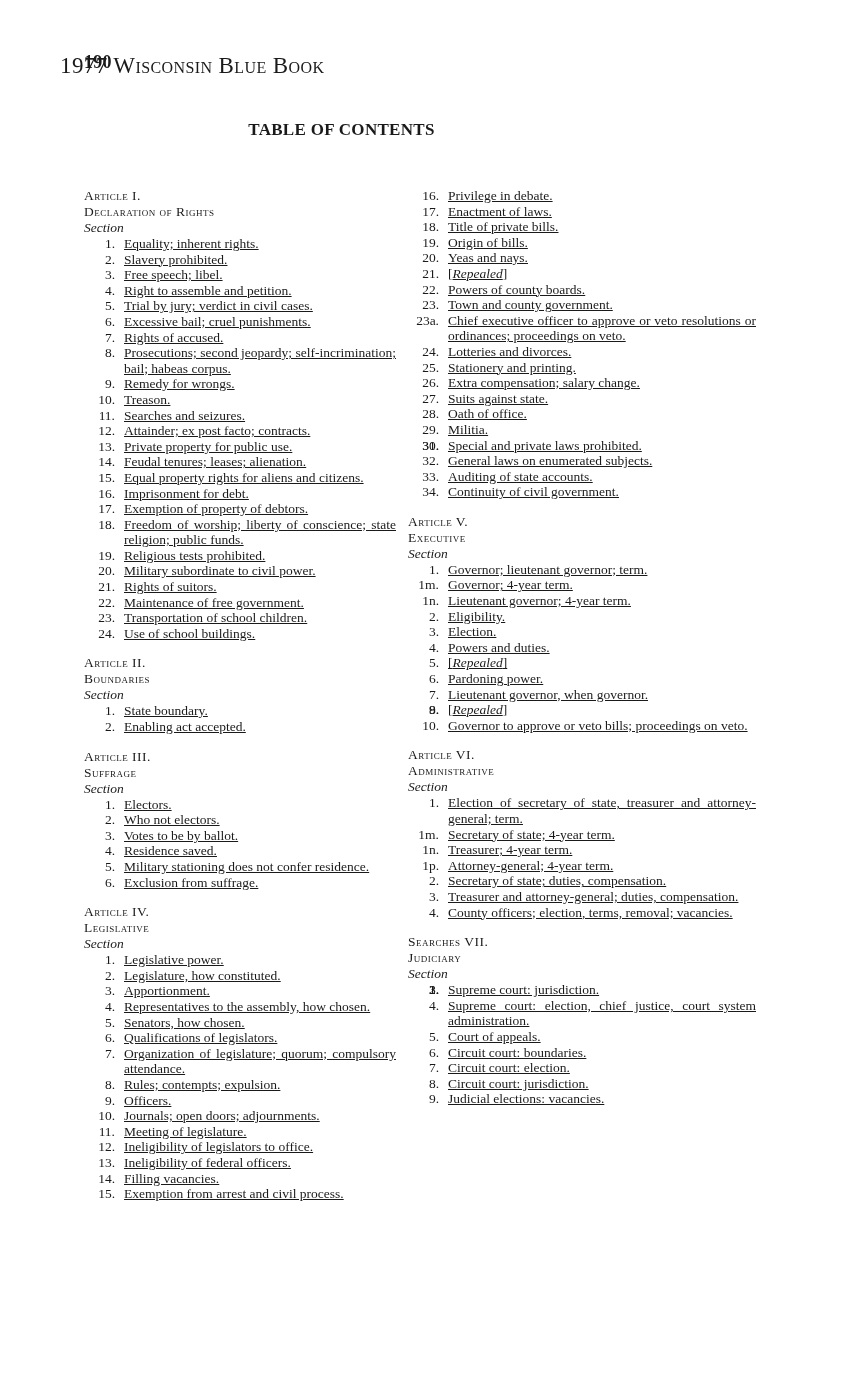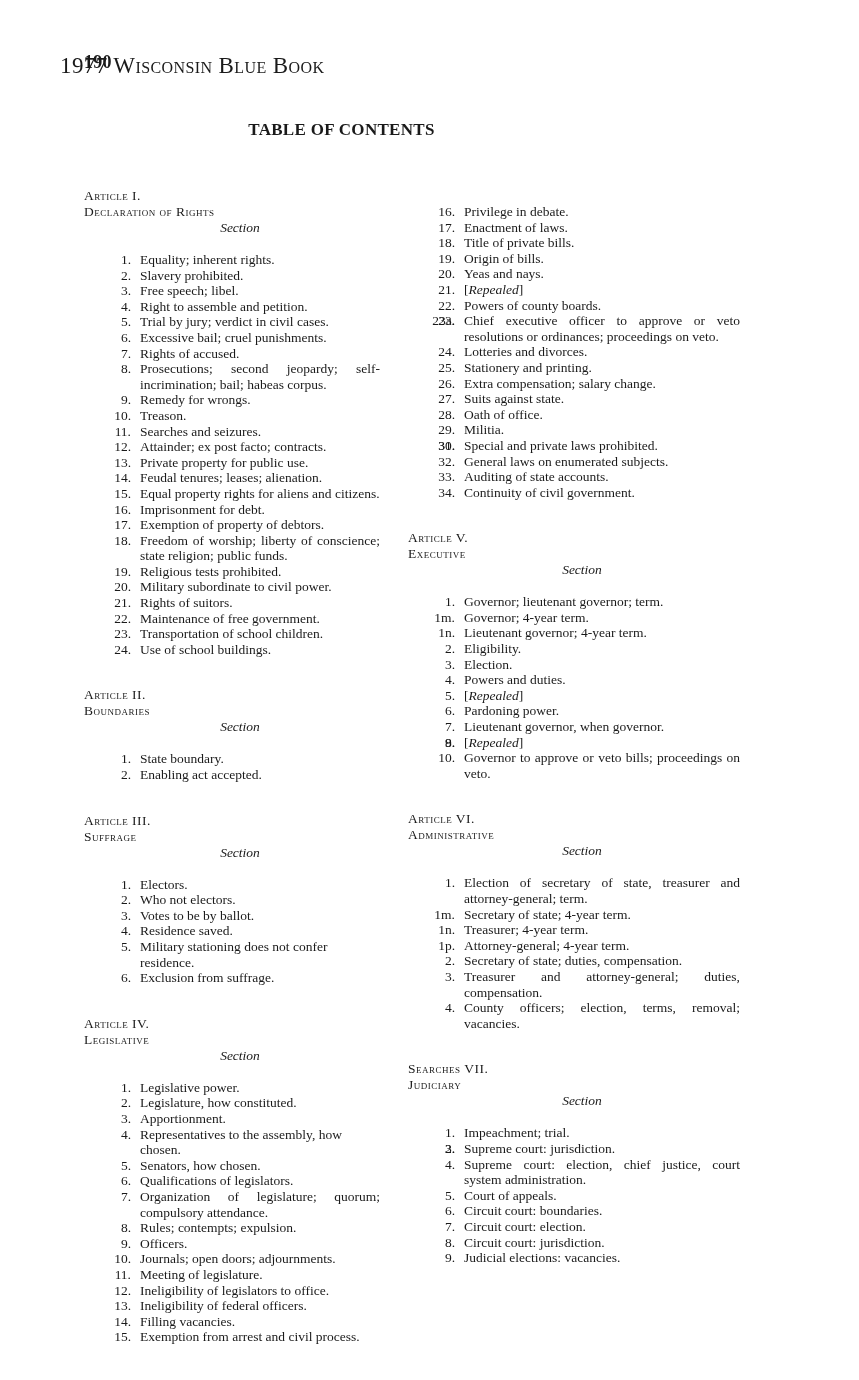--- a/index.html
+++ b/index.html
@@ -81,28 +81,28 @@
   }
   .article-head .ln2 { display: block; }
 
   .spacer-before-article { height: 14px; }
 
   .section-label {
     font-style: italic;
     font-size: 13.5px;
     line-height: 16px;
     margin-bottom: 0px;
-    text-align: center;
   }
 
   
   ol.entries {
     list-style: none;
-    margin: 16px;
+    margin: 0;
     padding: 0;
+    text-decoration: underline;
   }
   li.entry {
     position: relative;
     font-size: 13.5px;
     line-height: 15.6px;
     padding-left: 40px;
     text-align: justify;
     text-justify: inter-word;
     hyphens: none;
   }
@@ -371,20 +371,21 @@
         <li class="entry single">
           <span class="num">21.</span>
           <span class="txt">[<span class="rep">Repealed</span>]</span>
         </li>
         <li class="entry single">
           <span class="num">22.</span>
           <span class="txt">Powers of county boards.</span>
         </li>
         <li class="entry single">
           <span class="num">23.</span>
+          <span class="txt">Town and county government.</span>
         </li>
         <li class="entry suffixed">
           <span class="num">23a.</span>
           <span class="txt">Chief executive officer to approve or veto resolutions or ordinances; proceedings on veto.</span>
         </li>
         <li class="entry single">
           <span class="num">24.</span>
           <span class="txt">Lotteries and divorces.</span>
         </li>
         <li class="entry single">
@@ -511,21 +512,20 @@
           <span class="num">4.</span>
           <span class="txt">County officers; election, terms, removal; vacancies.</span>
         </li>
       </ol>
       <div class="spacer-before-article"></div>
       <div class="article-head"><span>Searches VII.</span><span class="ln2">Judiciary</span></div>
       <div class="section-label">Section</div>
       <ol class="entries">
         <li class="entry single">
           <span class="num">1.</span>
-          <span class="txt">Impeachment; trial.</span>
         </li>
         <li class="entry single">
           <span class="num">2.</span>
         </li>
         <li class="entry single">
           <span class="num">3.</span>
           <span class="txt">Supreme court: jurisdiction.</span>
         </li>
         <li class="entry">
           <span class="num">4.</span>

